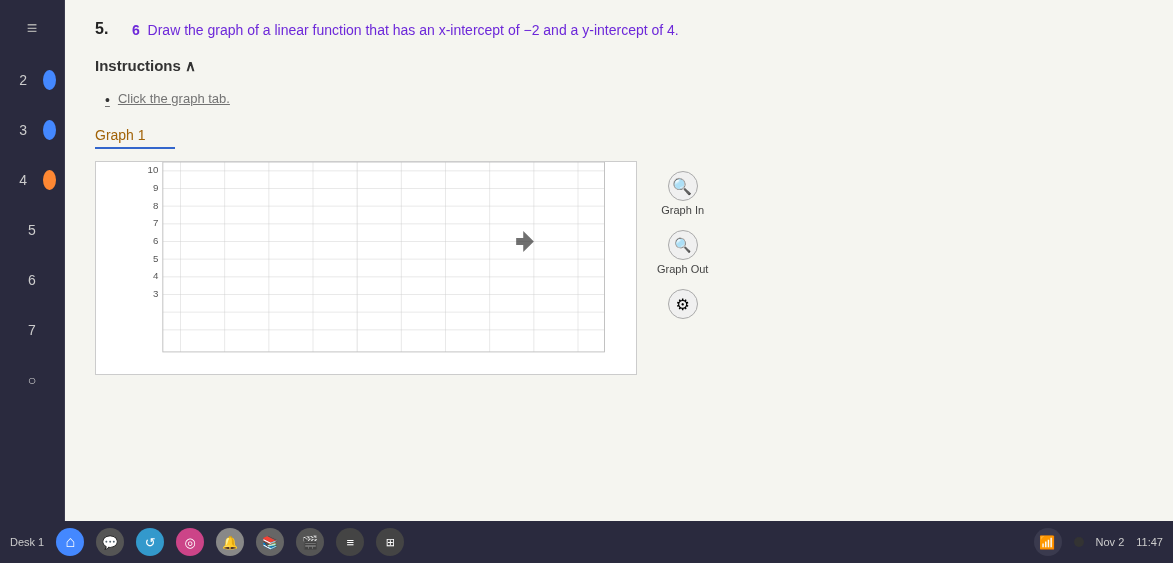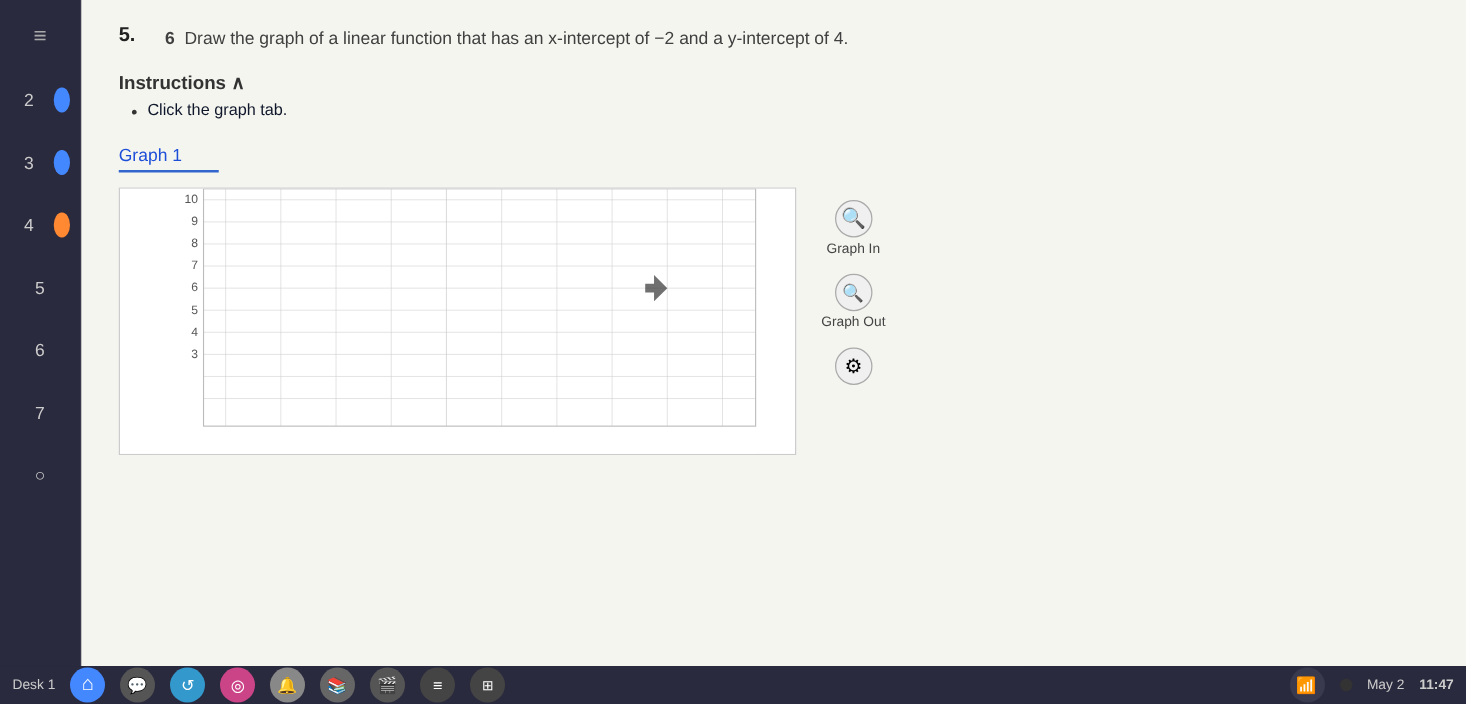--- a/index.html
+++ b/index.html
@@ -71,64 +71,65 @@
       margin-bottom: 16px;
     }
     .question-number {
       font-size: 16px;
       font-weight: bold;
       color: #222;
       min-width: 25px;
     }
     .question-text {
       font-size: 14px;
-      color: #404040;
+      color: #6d28d9;
       line-height: 1.5;
     }
     .question-text strong {
       font-weight: bold;
     }
 
     .instructions-header {
       font-size: 15px;
       font-weight: bold;
       color: #333;
-      margin-bottom: 3px;
+      margin-bottom: 14px;
       display: flex;
       align-items: center;
       gap: 5px;
     }
     .instructions-list {
       list-style: none;
       margin-bottom: 16px;
       padding-left: 10px;
     }
     .instructions-list li {
       font-size: 13px;
-      color: #0f172a;
+      color: #737373;
       margin-bottom: 8px;
       display: flex;
       align-items: flex-start;
       gap: 8px;
       line-height: 1.5;
+      text-decoration: underline;
     }
     .instructions-list li::before {
       content: "•";
       font-size: 14px;
       color: #333;
       flex-shrink: 0;
       margin-top: 1px;
     }
 
     .graph-section {
       margin-top: 8px;
     }
     .graph-title {
       font-size: 14px;
-      color: #1d4ed8;
+      color: #a16207;
       margin-bottom: 4px;
       font-weight: normal;
     }
     .graph-underline {
       width: 80px;
       height: 2px;
       background: #3366cc;
       margin-bottom: 12px;
     }
 
@@ -188,21 +189,21 @@
       color: #444;
       text-align: center;
     }
 
     
     .taskbar {
       position: fixed;
       bottom: 0;
       left: 0;
       width: 1173px;
-      height: 30px;
+      height: 42px;
       background: #2a2a3e;
       display: flex;
       align-items: center;
       padding: 0 10px;
       gap: 12px;
       z-index: 100;
     }
     .taskbar-label {
       color: #ccc;
       font-size: 11px;
@@ -214,21 +215,20 @@
       display: flex;
       align-items: center;
       justify-content: center;
       font-size: 16px;
       cursor: pointer;
     }
     .taskbar-spacer { flex: 1; }
     .taskbar-time {
       color: #ccc;
       font-size: 11px;
-      font-weight: bold;
     }
 
     
     .nav-item {
       display: flex;
       flex-direction: column;
       align-items: center;
       width: 100%;
     }
     .dot-blue { background: #4488ff; }
@@ -373,15 +373,15 @@
   <div class="taskbar-icon" style="background:#3399cc; color:white; font-size:13px;">↺</div>
   <div class="taskbar-icon" style="background:#cc4488; color:white; font-size:13px;">◎</div>
   <div class="taskbar-icon" style="background:#888; color:white; font-size:13px;">🔔</div>
   <div class="taskbar-icon" style="background:#666; color:white; font-size:13px;">📚</div>
   <div class="taskbar-icon" style="background:#555; color:white; font-size:13px;">🎬</div>
   <div class="taskbar-icon" style="background:#444; color:white; font-size:13px;">≡</div>
   <div class="taskbar-icon" style="background:#444; color:white; font-size:11px;">⊞</div>
   <div class="taskbar-spacer"></div>
   <div class="taskbar-icon" style="background:#3a3a4e; color:#aaa; font-size:13px;">📶</div>
   <div class="taskbar-icon" style="background:#333; border-radius:50%; width:10px; height:10px; min-width:10px;"></div>
-  <span class="taskbar-label">May 2</span>
+  <span class="taskbar-label">Nov 2</span>
   <span class="taskbar-time">11:47</span>
 </div>
 
 </body></html>

